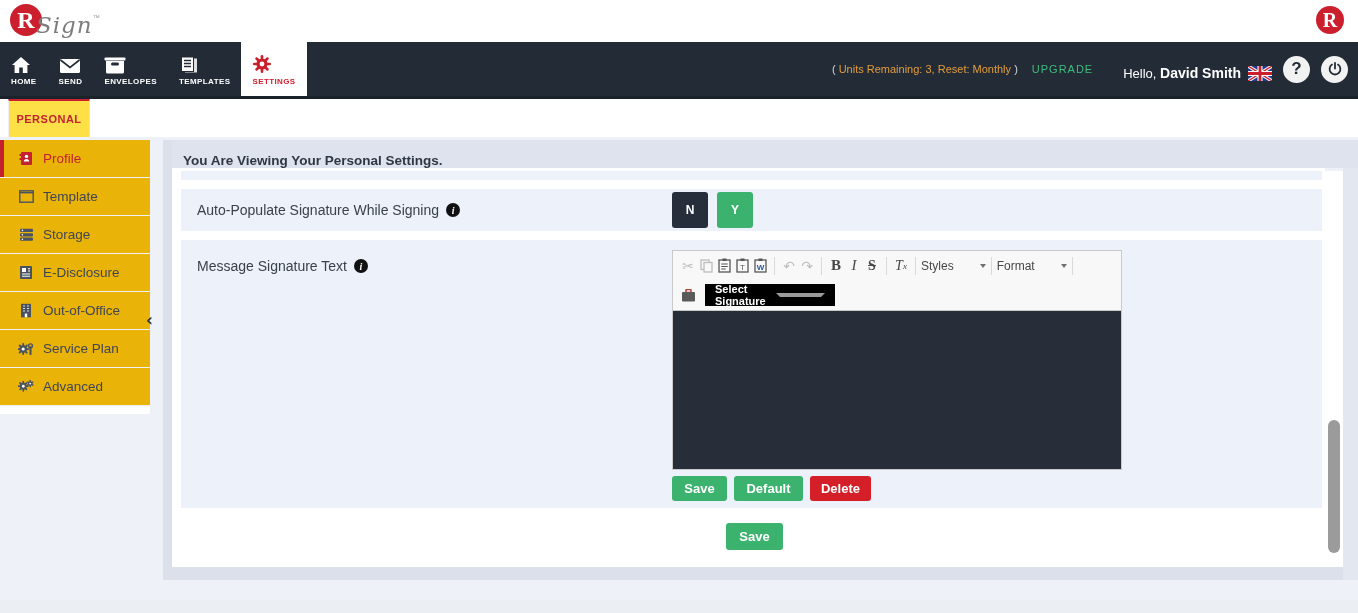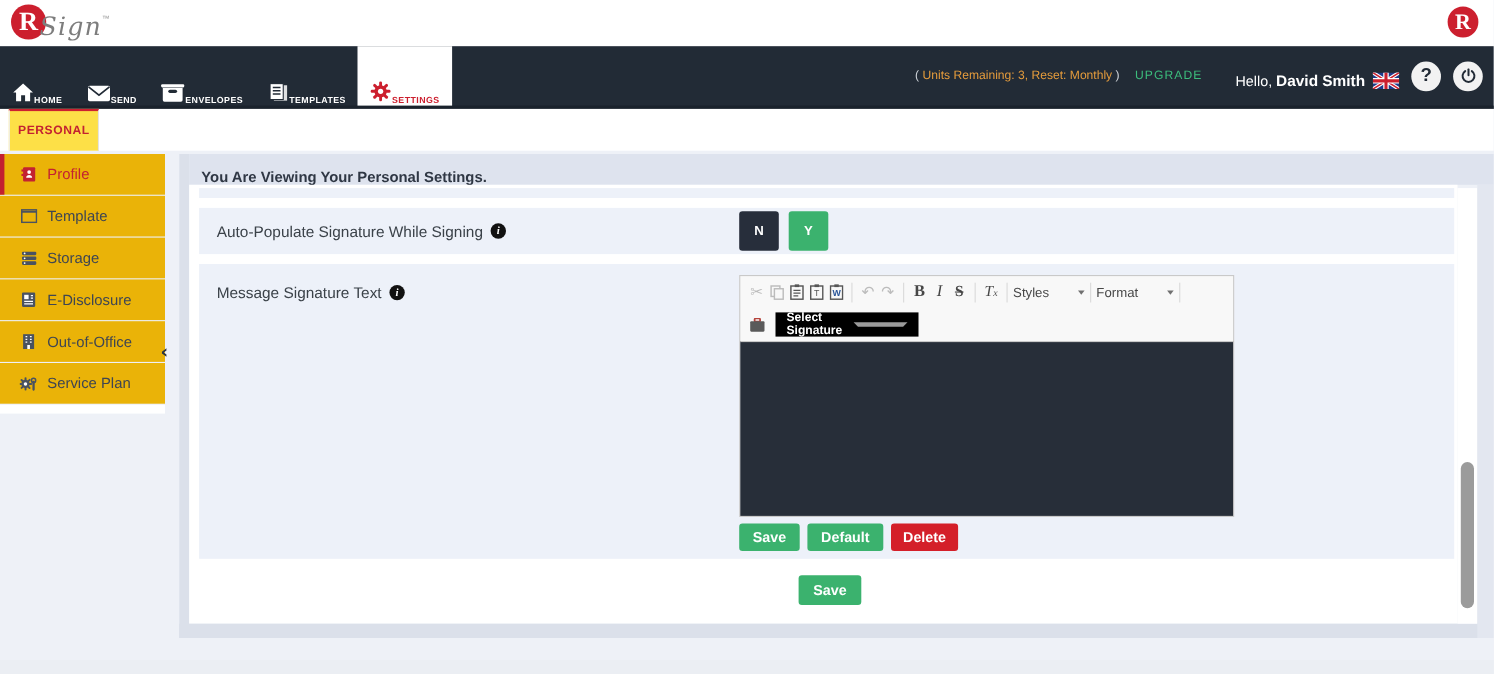--- a/index.html
+++ b/index.html
@@ -17,21 +17,21 @@
                   font-size:23px; margin-left:-6px; margin-top:8px; letter-spacing:1px; }
   .brand-tm { font-size:7px; color:#9a9a9a; margin-top:10px; }
   .corner-logo { right:14px; top:6px; width:28px; height:28px; border-radius:50%; background:#cc1f2e;
                  color:#fff; font-family:"Liberation Serif", serif; font-weight:bold; font-size:20px;
                  display:flex; align-items:center; justify-content:center; }
 
   
   .navbar { left:0; top:42px; width:1358px; height:57px; background:#222b36;
             border-bottom:3px solid #1a222c; display:flex; align-items:stretch; }
   .nav-items { display:flex; align-items:stretch; }
-  .nav-item { display:flex; flex-direction:row; align-items:flex-end; justify-content:center;
+  .nav-item { display:flex; flex-direction:column; align-items:flex-start; justify-content:center;
               padding:0 11px; cursor:pointer; color:#fff; }
   .nav-item .nic { height:22px; display:flex; align-items:flex-end; justify-content:center; margin-bottom:3px; }
   .nav-item .nlabel { font-size:8px; font-weight:bold; letter-spacing:.4px; }
   .nav-item.active { background:#fff; color:#cc1f2e; }
   .nav-right { margin-left:auto; display:flex; align-items:center; margin-right:10px; }
   .units { font-size:11px; color:#e59c3c; white-space:nowrap; }
   .units .paren { color:#cfd4da; }
   .upgrade { font-size:11px; color:#3cbd7c; letter-spacing:1px; margin-left:14px; cursor:pointer; }
   .greeting { color:#fff; font-size:13px; margin-left:30px; margin-top:8px; white-space:nowrap; }
   .greeting b { font-size:14px; }
@@ -288,20 +288,40 @@
             <rect x="4.6" y="0.5" width="1.9" height="12.8" rx=".9" transform="rotate(135 5.5 7)"></rect>
             <circle cx="5.5" cy="7" r="4"></circle>
             <rect x="12.2" y="4" width="2.2" height="9.5" rx="1"></rect>
             <circle cx="13.3" cy="3.6" r="2" fill="none" stroke="currentColor" stroke-width="1.5"></circle>
           </g>
           <circle cx="5.5" cy="7" r="1.7" fill="#fff"></circle>
         </svg>
       </span>
       <span class="sb-label">Service Plan</span>
     </div>
+    <div class="sb-item">
+      <span class="sb-ic">
+        <svg class="ic" width="17" height="15" viewBox="0 0 17 15">
+          <g fill="currentColor">
+            <rect x="4.7" y="1.5" width="1.8" height="11.5" rx=".9"></rect>
+            <rect x="4.7" y="1.5" width="1.8" height="11.5" rx=".9" transform="rotate(45 5.6 7.2)"></rect>
+            <rect x="4.7" y="1.5" width="1.8" height="11.5" rx=".9" transform="rotate(90 5.6 7.2)"></rect>
+            <rect x="4.7" y="1.5" width="1.8" height="11.5" rx=".9" transform="rotate(135 5.6 7.2)"></rect>
+            <circle cx="5.6" cy="7.2" r="3.6"></circle>
+            <rect x="12.3" y="0.4" width="1.4" height="8" rx=".7"></rect>
+            <rect x="12.3" y="0.4" width="1.4" height="8" rx=".7" transform="rotate(60 13 4.4)"></rect>
+            <rect x="12.3" y="0.4" width="1.4" height="8" rx=".7" transform="rotate(120 13 4.4)"></rect>
+            <circle cx="13" cy="4.4" r="2.5"></circle>
+          </g>
+          <circle cx="5.6" cy="7.2" r="1.5" fill="#fff"></circle>
+          <circle cx="13" cy="4.4" r="1" fill="#fff"></circle>
+        </svg>
+      </span>
+      <span class="sb-label">Advanced</span>
+    </div>
     <div class="sb-stub"></div>
   </div>
   <div class="abs collapse">‹</div>
 
   <div class="abs gutter-left"></div>
   <div class="abs banner">
     <span>You Are Viewing Your Personal Settings.</span>
   </div>
 
   <div class="abs content">

